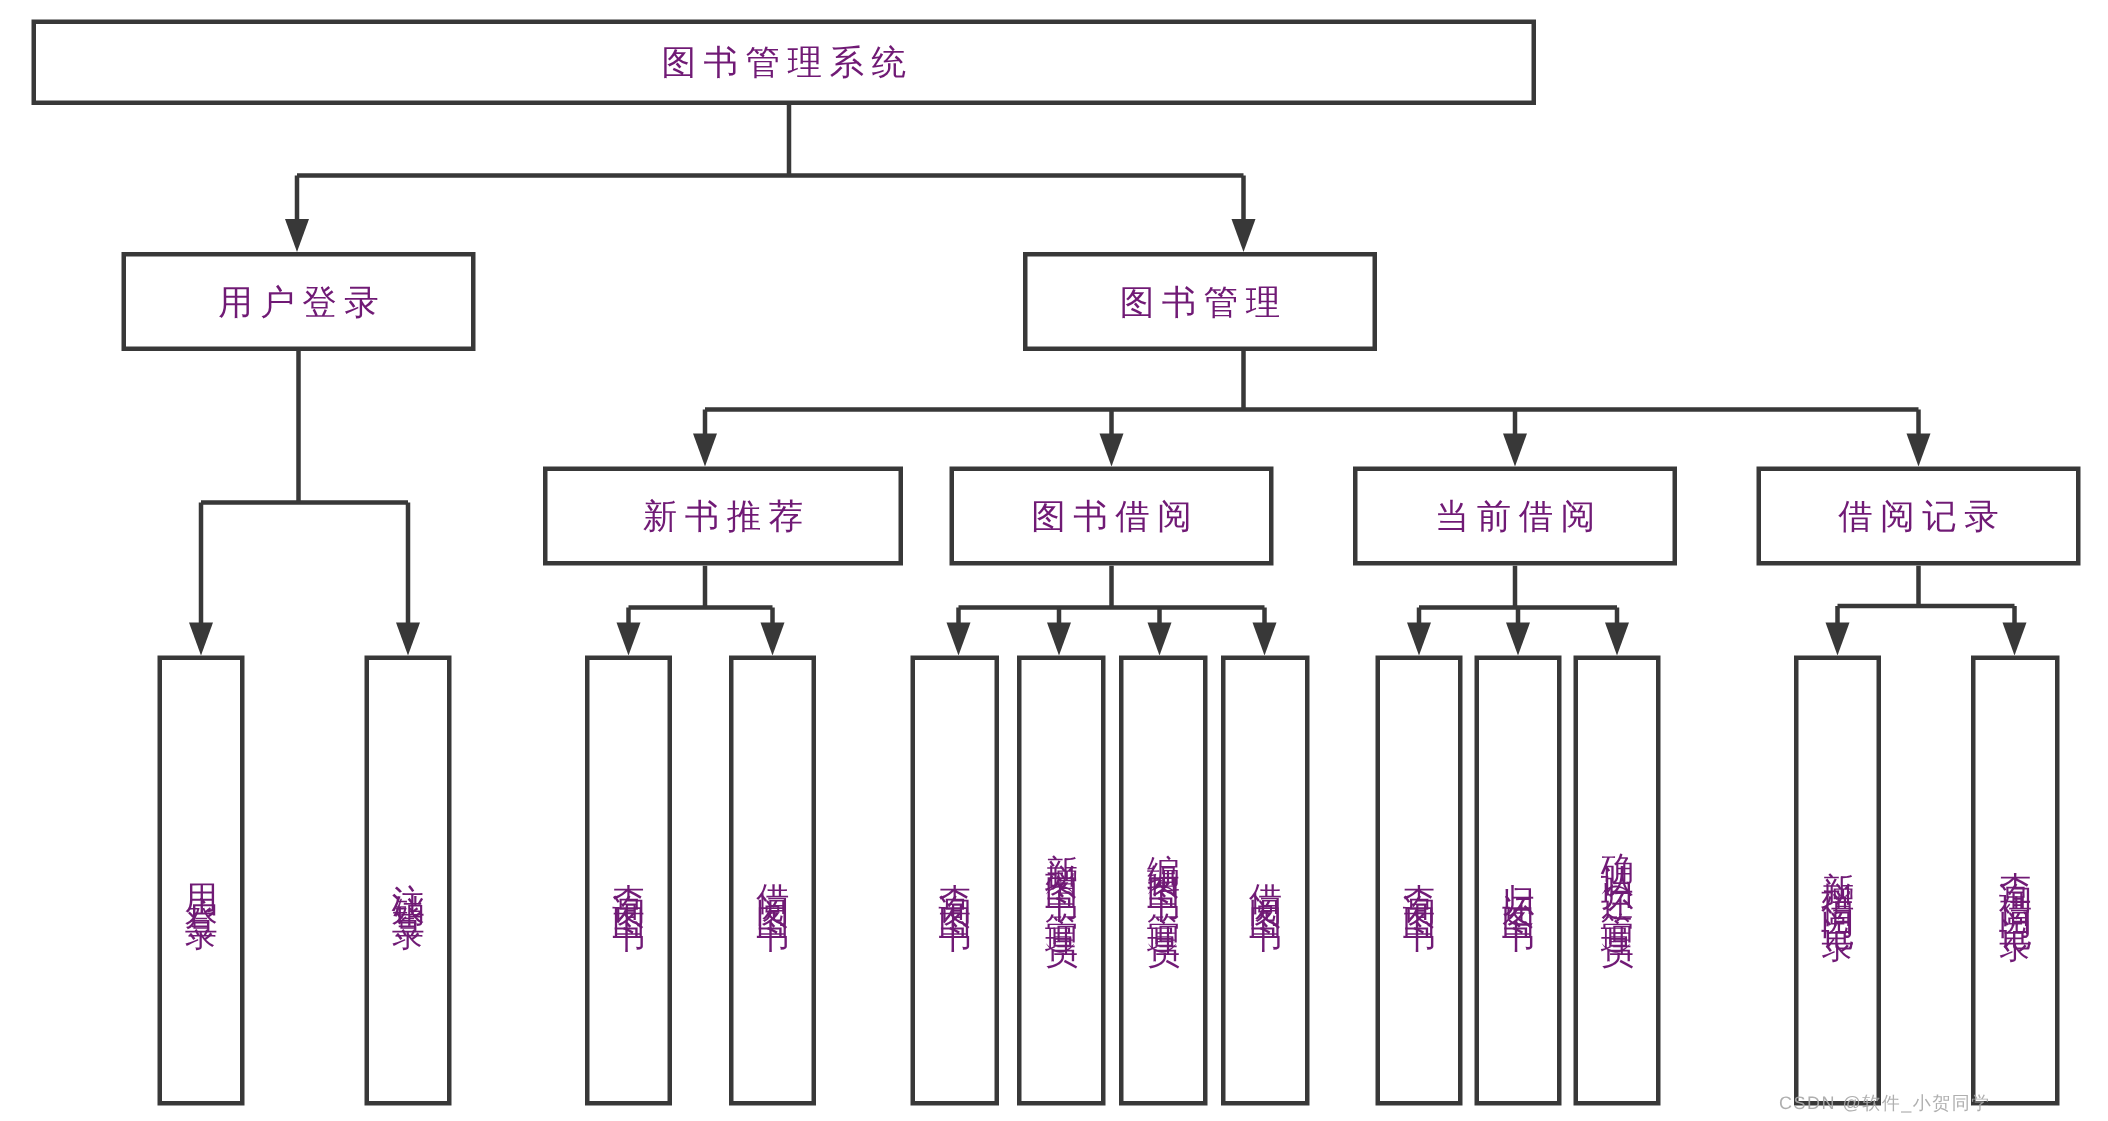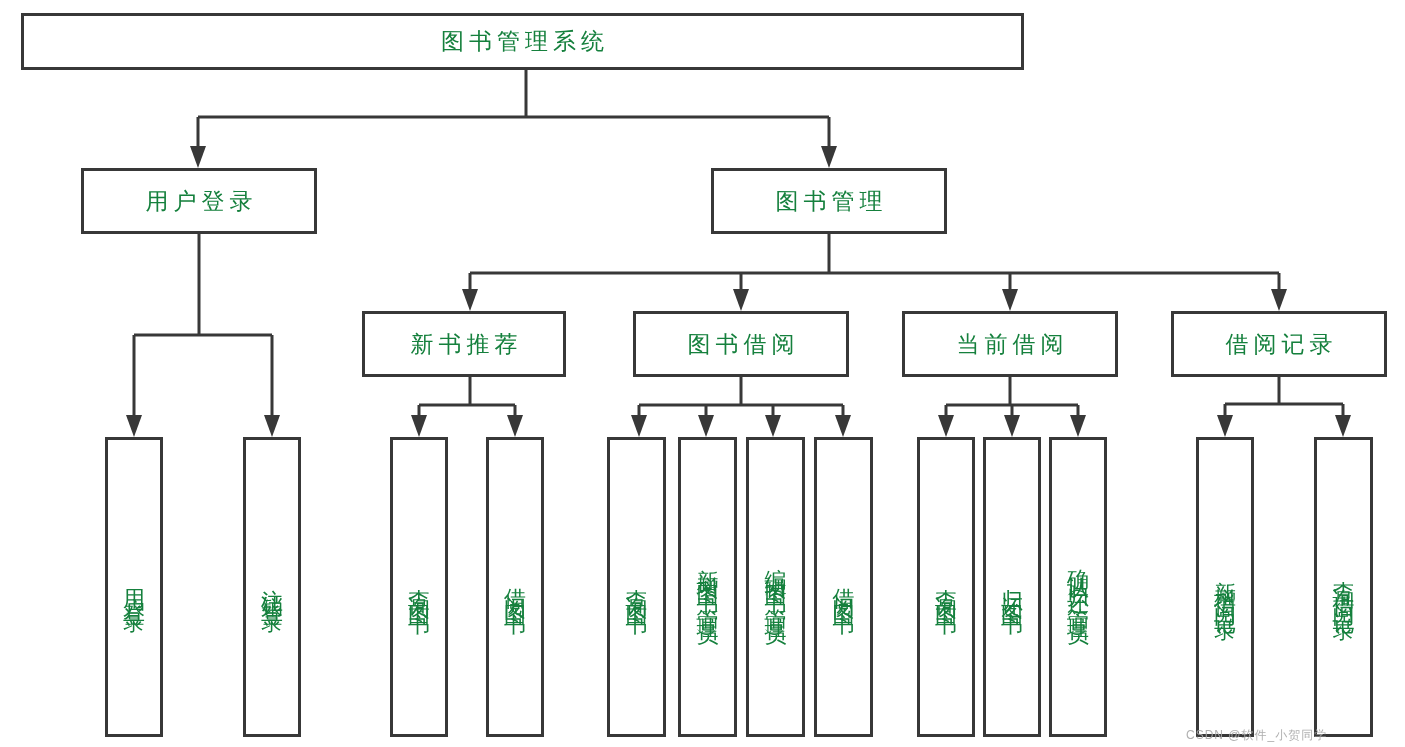--- a/index.html
+++ b/index.html
@@ -12,21 +12,21 @@
   }
   #wires{position:absolute;left:0;top:0;z-index:1;}
   .node{
     position:absolute;
     box-sizing:border-box;
     background:#ffffff;
     border:3px solid #383838;
     display:flex;
     align-items:center;
     justify-content:center;
-    color:#15803d;
+    color:#701a75;
     z-index:2;
   }
   .h-label{
     font-size:23px;
     letter-spacing:5px;
     text-indent:5px;
     white-space:nowrap;
   }
   .v-label{
     writing-mode:vertical-lr;
@@ -85,25 +85,25 @@
     </g>
   </svg>
 
   <div class="node" style="left:21px;top:13px;width:1003px;height:57px;">
     <span class="h-label">图书管理系统</span>
   </div>
 
   <div class="node" style="left:81px;top:168px;width:236px;height:66px;">
     <span class="h-label">用户登录</span>
   </div>
-  <div class="node" style="left:711px;top:168px;width:236px;height:66px;">
+  <div class="node" style="left:682px;top:168px;width:236px;height:66px;">
     <span class="h-label">图书管理</span>
   </div>
 
-  <div class="node" style="left:362px;top:311px;width:204px;height:66px;">
+  <div class="node" style="left:362px;top:311px;width:240px;height:66px;">
     <span class="h-label">新书推荐</span>
   </div>
   <div class="node" style="left:902px;top:311px;width:216px;height:66px;">
     <span class="h-label">当前借阅</span>
   </div>
   <div class="node" style="left:633px;top:311px;width:216px;height:66px;">
     <span class="h-label">图书借阅</span>
   </div>
   <div class="node" style="left:1171px;top:311px;width:216px;height:66px;">
     <span class="h-label">借阅记录</span>

